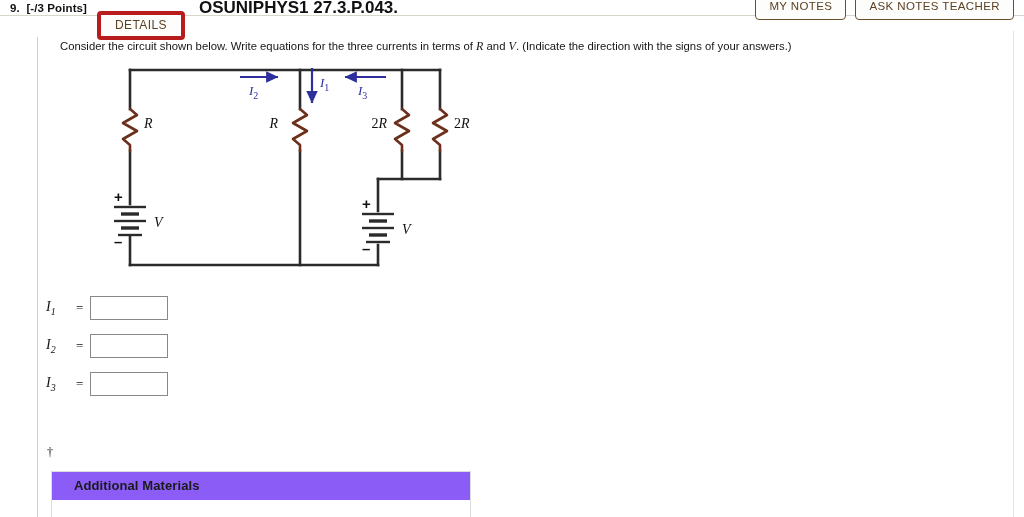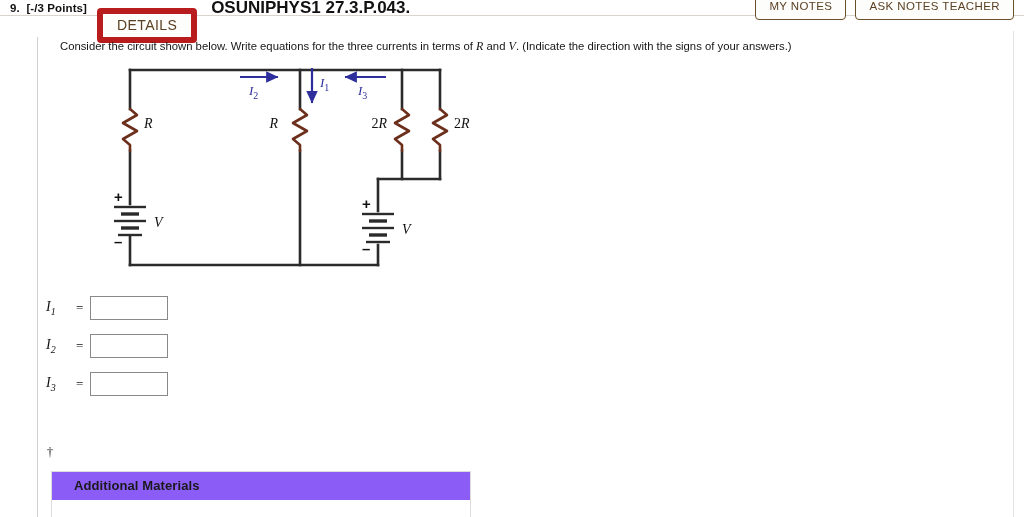--- a/index.html
+++ b/index.html
@@ -35,25 +35,25 @@
     gap: 10px;
   }
   .q-num {
     font-size: 11.5px;
     font-weight: bold;
     color: #111;
     white-space: nowrap;
     letter-spacing: .1px;
   }
   .btn-details {
-    border: 6px solid #b91c1c;
+    border: 4px solid #b91c1c;
     border-radius: 4px;
     background: #fdfdfb;
     color: #5b4024;
-    font-size: 14px;
+    font-size: 12px;
     letter-spacing: .4px;
     padding: 4px 14px 5px 14px;
     line-height: 1;
     cursor: pointer;
     font-family: "Liberation Sans", sans-serif;
     margin-top: 36px;
   }
   .q-code {
     font-size: 17px;
     font-weight: bold;

